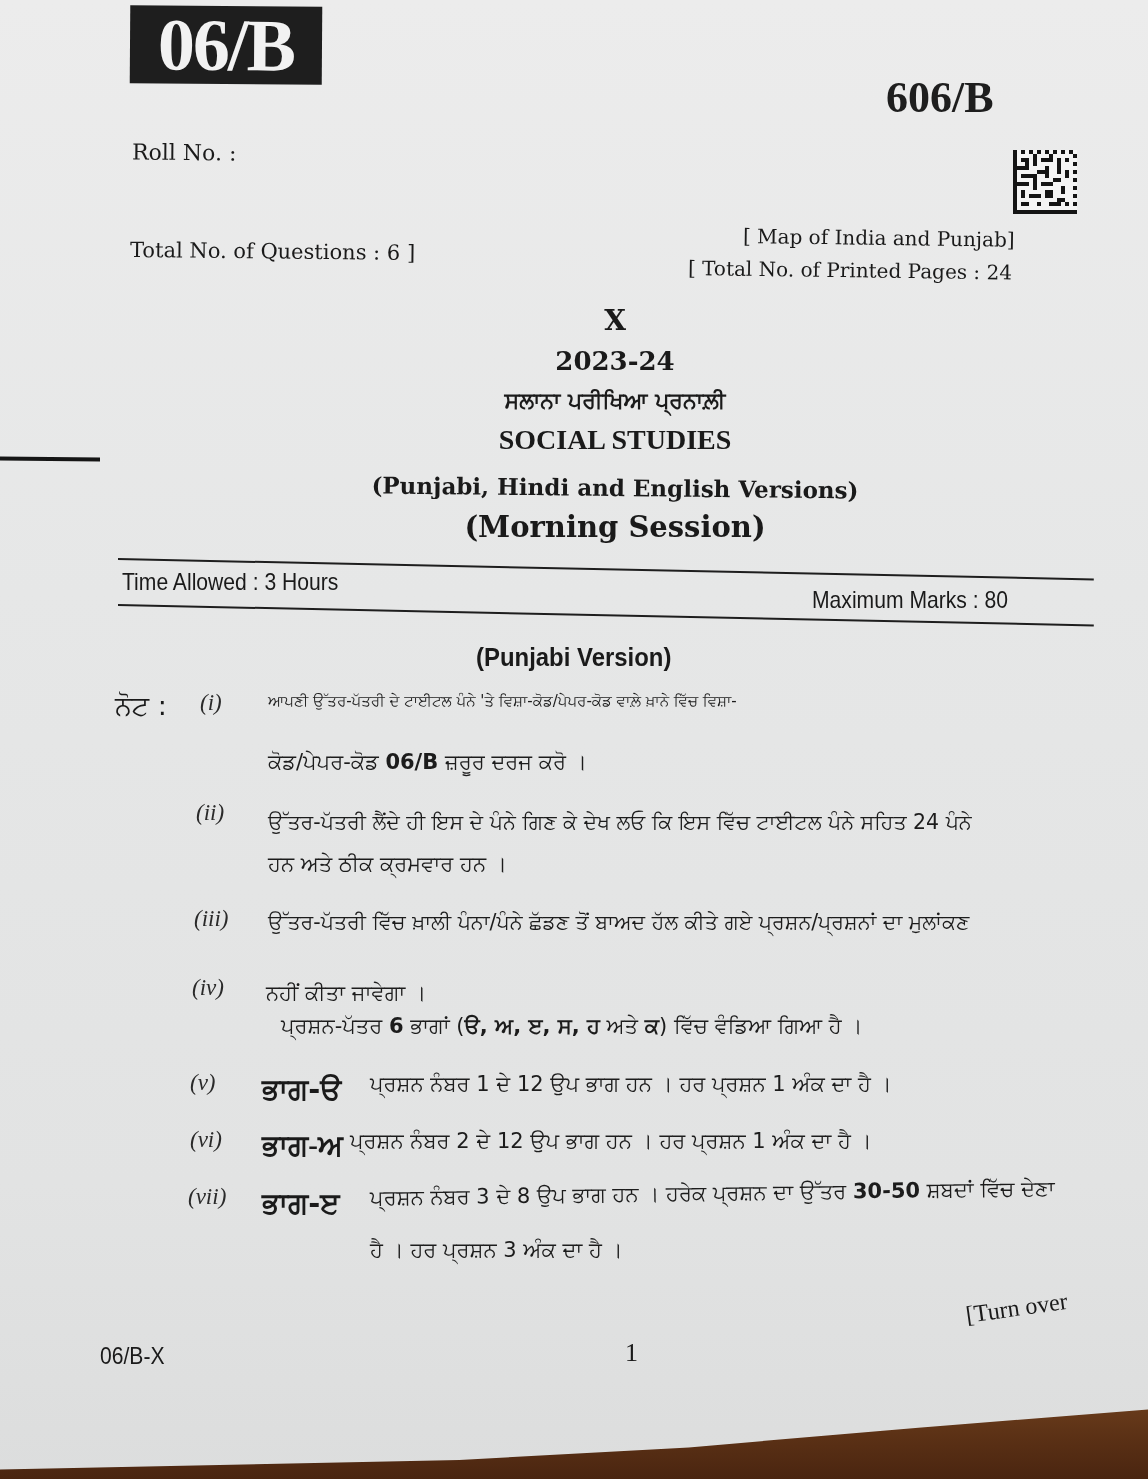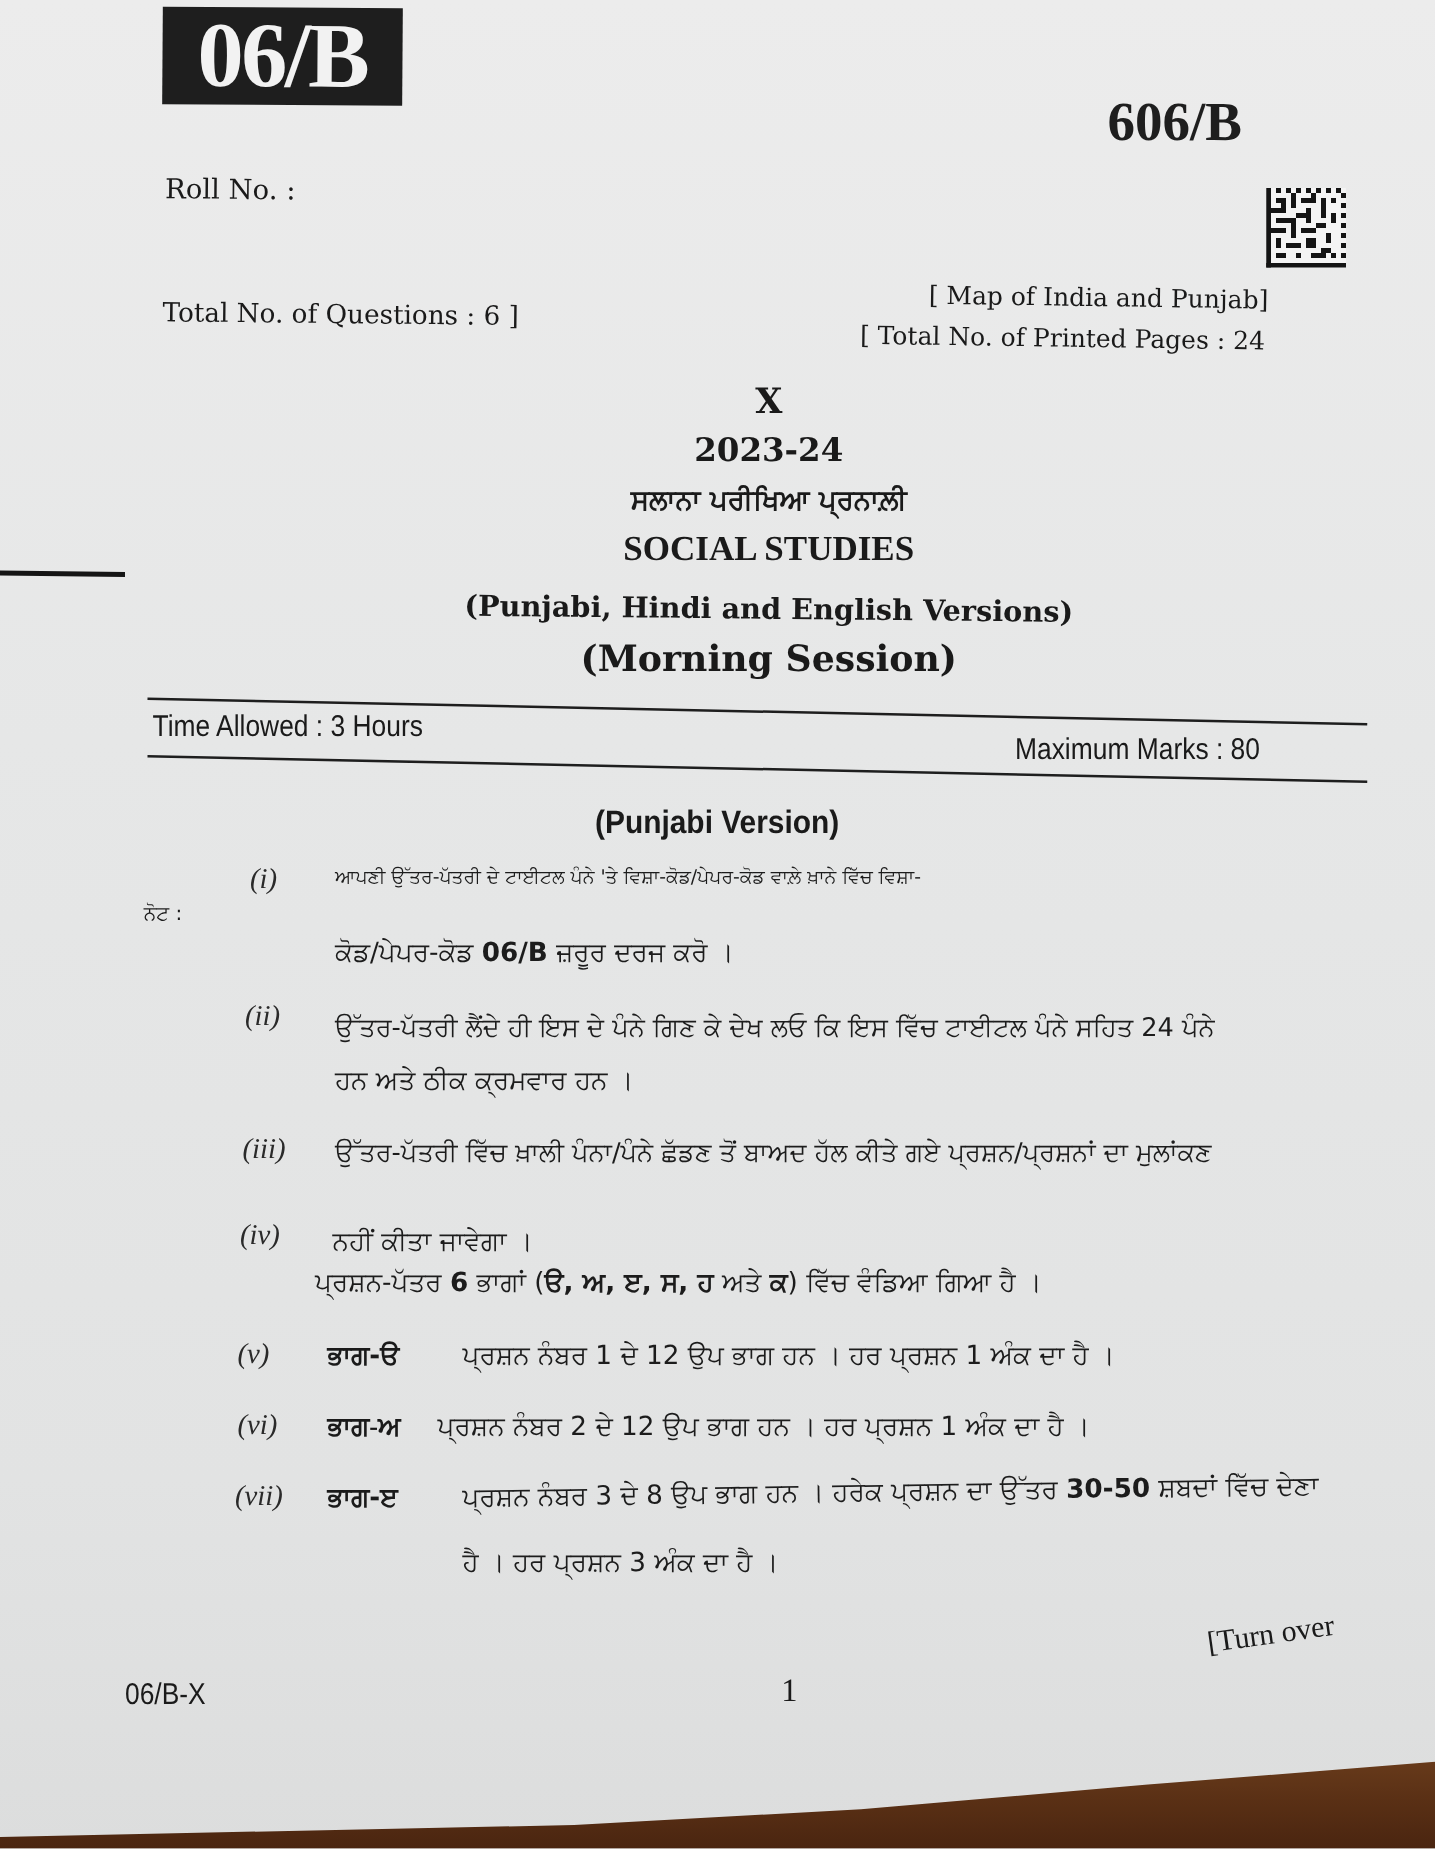--- a/index.html
+++ b/index.html
@@ -109,39 +109,38 @@
       font-family: "Liberation Sans", sans-serif;
       font-weight: bold;
       font-size: 26px;
       transform: scaleX(0.92);
       transform-origin: left center;
     }
 
     .note-label {
       left: 115px; top: 690px;
       font-family: "DejaVu Sans", sans-serif;
-      font-size: 16px;
-      margin-top: 31px;
+      font-size: 27px;
     }
     .num {
       font-family: "Liberation Serif", serif;
       font-style: italic;
       font-size: 23px;
       color: #2a2a2a;
     }
     .line {
       font-family: "DejaVu Sans", sans-serif;
       font-size: 21px;
       white-space: nowrap;
       color: #1c1c1c;
     }
     .bold { font-weight: bold; }
     .part-label {
       font-family: "DejaVu Sans", sans-serif;
-      font-size: 21px;
+      font-size: 29px;
       font-weight: bold;
     }
     .footer-code {
       left: 100px; top: 1342px;
       font-family: "Liberation Sans", sans-serif;
       font-size: 24px;
       transform: scaleX(0.88);
       transform-origin: left center;
     }
     .page-num {
@@ -244,21 +243,21 @@
 
 <div class="abs num" style="left:196px; top:800px;">(ii)</div>
 <div class="abs line" style="left:268px; top:810px; font-size:20.5px;">ਉੱਤਰ-ਪੱਤਰੀ ਲੈਂਦੇ ਹੀ ਇਸ ਦੇ ਪੰਨੇ ਗਿਣ ਕੇ ਦੇਖ ਲਓ ਕਿ ਇਸ ਵਿੱਚ ਟਾਈਟਲ ਪੰਨੇ ਸਹਿਤ 24 ਪੰਨੇ</div>
 <div class="abs line" style="left:268px; top:852px;">ਹਨ ਅਤੇ ਠੀਕ ਕ੍ਰਮਵਾਰ ਹਨ ।</div>
 
 <div class="abs num" style="left:194px; top:906px;">(iii)</div>
 <div class="abs line" style="left:268px; top:910px; font-size:20.5px;">ਉੱਤਰ-ਪੱਤਰੀ ਵਿੱਚ ਖ਼ਾਲੀ ਪੰਨਾ/ਪੰਨੇ ਛੱਡਣ ਤੋਂ ਬਾਅਦ ਹੱਲ ਕੀਤੇ ਗਏ ਪ੍ਰਸ਼ਨ/ਪ੍ਰਸ਼ਨਾਂ ਦਾ ਮੁਲਾਂਕਣ</div>
 <div class="abs line" style="left:266px; top:956px;margin-top:25px;">ਨਹੀਂ ਕੀਤਾ ਜਾਵੇਗਾ ।</div>
 
 <div class="abs num" style="left:192px; top:975px;">(iv)</div>
-<div class="abs line" style="left:252px; top:1014px;"><span>ਪ੍ਰਸ਼ਨ-ਪੱਤਰ </span><span class="bold">6</span><span> ਭਾਗਾਂ (</span><span class="bold">ੳ, ਅ, ੲ, ਸ, ਹ</span><span> ਅਤੇ </span><span class="bold">ਕ</span><span>) ਵਿੱਚ ਵੰਡਿਆ ਗਿਆ ਹੈ ।</span></div>
+<div class="abs line" style="left:281px; top:1014px;"><span>ਪ੍ਰਸ਼ਨ-ਪੱਤਰ </span><span class="bold">6</span><span> ਭਾਗਾਂ (</span><span class="bold">ੳ, ਅ, ੲ, ਸ, ਹ</span><span> ਅਤੇ </span><span class="bold">ਕ</span><span>) ਵਿੱਚ ਵੰਡਿਆ ਗਿਆ ਹੈ ।</span></div>
 
 <div class="abs num" style="left:190px; top:1070px;">(v)</div>
 <div class="abs part-label" style="left:262px; top:1072px;">ਭਾਗ-ੳ</div>
 <div class="abs line" style="left:370px; top:1072px;">ਪ੍ਰਸ਼ਨ ਨੰਬਰ 1 ਦੇ 12 ਉਪ ਭਾਗ ਹਨ । ਹਰ ਪ੍ਰਸ਼ਨ 1 ਅੰਕ ਦਾ ਹੈ ।</div>
 
 <div class="abs num" style="left:190px; top:1127px;">(vi)</div>
 <div class="abs part-label" style="left:262px; top:1129px;font-family:Liberation Serif, serif;">ਭਾਗ-ਅ</div>
 <div class="abs line" style="left:350px; top:1129px;">ਪ੍ਰਸ਼ਨ ਨੰਬਰ 2 ਦੇ 12 ਉਪ ਭਾਗ ਹਨ । ਹਰ ਪ੍ਰਸ਼ਨ 1 ਅੰਕ ਦਾ ਹੈ ।</div>
 
 <div class="abs num" style="left:188px; top:1184px;">(vii)</div>

